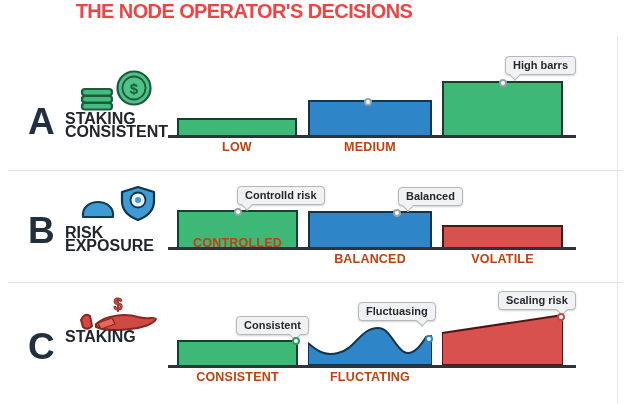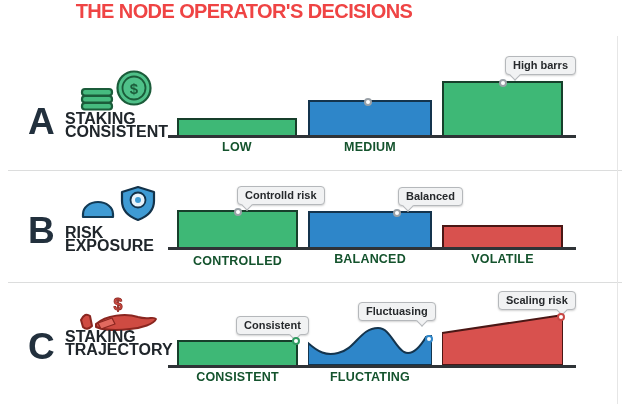--- a/index.html
+++ b/index.html
@@ -19,21 +19,21 @@
   }
   .icon{position:absolute;}
   .zone{
     position:absolute;left:168px;width:408px;border-bottom:3px solid #2f3337;
   }
   .bar{
     position:absolute;bottom:0;border:2px solid #000;border-bottom:none;box-sizing:border-box;
   }
   .shape{position:absolute;bottom:0;display:block;}
   .cat{
-    position:absolute;text-align:center;font-size:12.5px;font-weight:700;color:#14532d;letter-spacing:0.2px;
+    position:absolute;text-align:center;font-size:12.5px;font-weight:700;color:#c2410c;letter-spacing:0.2px;
   }
   .tooltip{
     position:absolute;background:#f1f2f3;border:1px solid #b5b8bb;border-radius:4px;
     padding:2px 7px 3px;font-size:11px;font-weight:600;color:#26292c;white-space:nowrap;
     box-shadow:0 1px 2px rgba(0,0,0,.18);z-index:3;
   }
   .tooltip::after{
     content:"";position:absolute;width:7px;height:7px;background:inherit;
     border-right:1px solid #b5b8bb;border-bottom:1px solid #b5b8bb;
     transform:rotate(45deg);bottom:-4.5px;
@@ -101,21 +101,21 @@
 
   <div class="side-label" style="top:226px">RISK</div>
   <div class="side-label" style="top:239px">EXPOSURE</div>
 
   <div class="zone" style="top:191px;height:56px">
     <div class="bar" style="left: 9px; width: 121px; height: 37px; background: rgb(62, 184, 118); border-color: rgb(23, 63, 43);"></div>
     <div class="bar" style="left: 140px; width: 124px; height: 36px; background: rgb(46, 134, 201); border-color: rgb(20, 52, 77);"></div>
     <div class="bar" style="left: 274px; width: 121px; height: 22px; background: rgb(216, 81, 78); border-color: rgb(74, 23, 21);"></div>
   </div>
 
-  <div class="cat" style="left:177px;top:254px;width:121px">CONTROLLED</div>
+  <div class="cat" style="left:177px;top:236px;width:121px">CONTROLLED</div>
   <div class="cat" style="left:308px;top:252px;width:124px">BALANCED</div>
   <div class="cat" style="left:442px;top:252px;width:121px">VOLATILE</div>
 
   <div class="tooltip tail-l" style="left:237px;top:186px">Controlld risk</div>
   <div class="tooltip tail-l" style="left:398px;top:187px">Balanced</div>
   <div class="marker" style="left:234px;top:208px"></div>
   <div class="marker" style="left:393px;top:209px"></div>
 
   <div class="divider" style="top:282px"></div>
 
@@ -124,21 +124,20 @@
   <svg class="icon" style="left:76px;top:294px" width="86" height="46" viewBox="0 0 86 46">
     <g stroke-width="2" stroke-linejoin="round">
       <text x="42" y="16" text-anchor="middle" font-size="16" font-weight="bold" fill="#cf4b42" stroke="#8a2620" stroke-width="0.8">$</text>
       <path d="M5,26 q4,-8 9,-4 l2,10 q-5,5 -9,1 z" fill="#cf4b42" stroke="#8a2620"></path>
       <path d="M20,30 C30,21 50,19 62,23 C72,26 78,22 80,25 C78,30 66,34 54,35 C40,37 28,36 20,33 Z" fill="#cf4b42" stroke="#8a2620"></path>
       <path d="M22,29 l14,-5 l3,6 l-14,5 z" fill="#e2695f" stroke="#8a2620" stroke-width="1.2"></path>
     </g>
   </svg>
 
   <div class="side-label" style="top:330px">STAKING</div>
-  <div class="side-label" style="top:343px">TRAJECTORY</div>
 
   <div class="zone" style="top:309px;height:56px">
     <div class="bar" style="left: 9px; width: 121px; height: 25px; background: rgb(62, 184, 118); border-color: rgb(23, 63, 43);"></div>
     <svg class="shape" style="left:140px" width="124" height="40" viewBox="0 0 124 40">
       <path d="M0,18 C10,27 18,31 30,28 C48,24 52,3 70,3 C82,3 86,21 96,27 C104,31 112,22 118,12 L124,11 L124,40 L0,40 Z" stroke-width="2" fill="#2e86c9" stroke="#14344d"></path>
     </svg>
     <svg class="shape" style="left:274px" width="121" height="52" viewBox="0 0 121 52">
       <path d="M0,20 L121,2 L121,52 L0,52 Z" stroke-width="2" fill="#d8514e" stroke="#4a1715"></path>
     </svg>
   </div>

